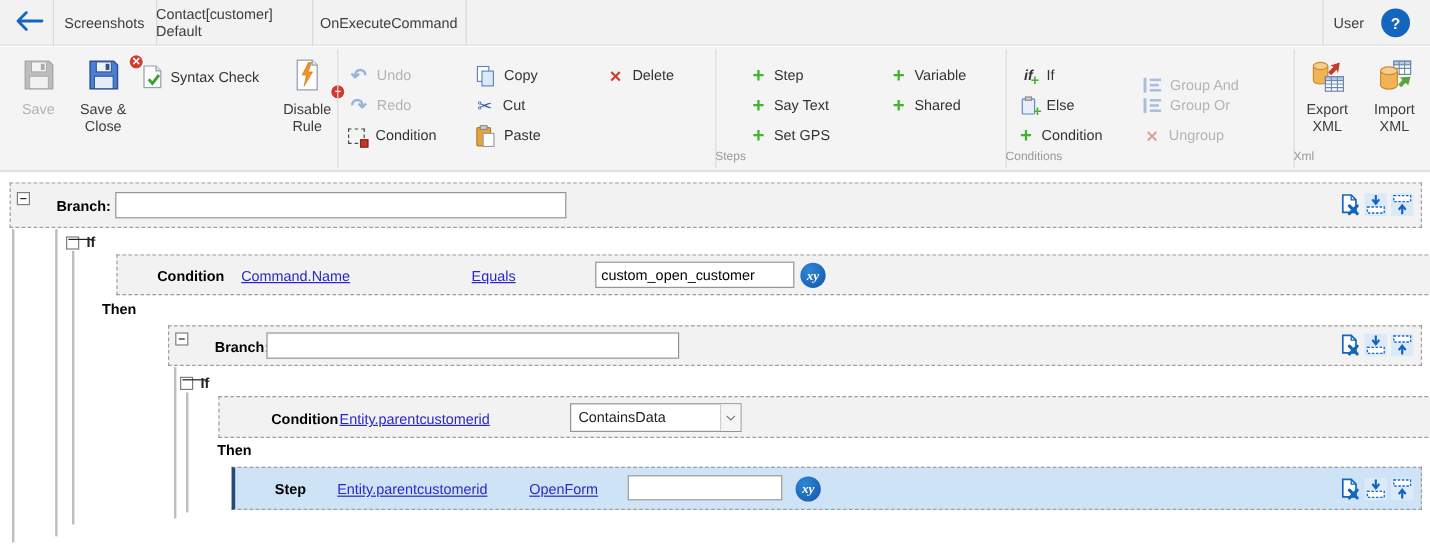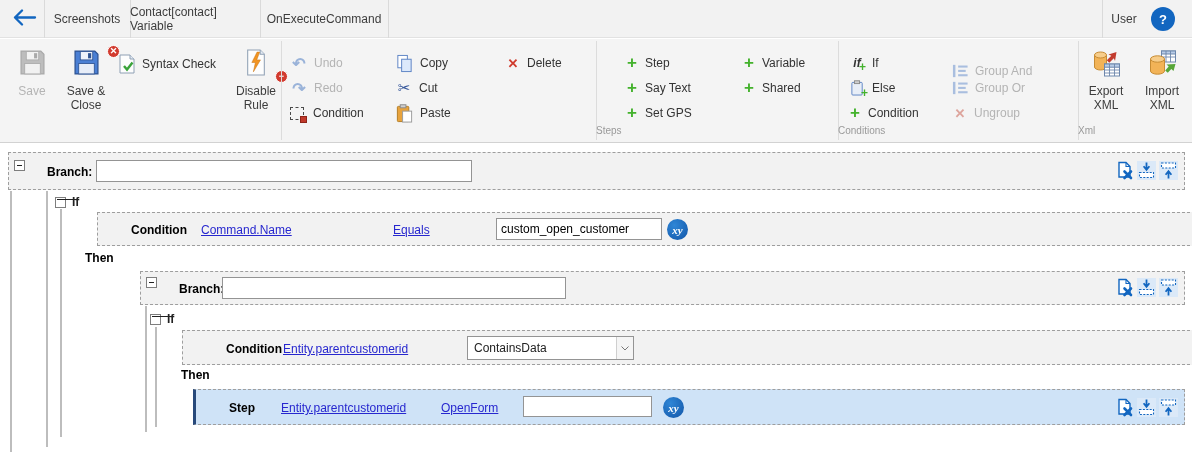--- a/index.html
+++ b/index.html
@@ -90,21 +90,21 @@
     <svg width="24" height="17" viewBox="0 0 24 17">
       <path d="M2 8.5 h20 M9 1.5 L2 8.5 l7 7" stroke="#1266c0" stroke-width="2.3" fill="none" stroke-linecap="round" stroke-linejoin="round"></path>
     </svg>
   </button>
   <div class="tb-div" style="left:44px"></div>
   <div class="tab" style="left:44px;width:86px">
     <span>Screenshots</span>
   </div>
   <div class="tb-div" style="left:130px"></div>
   <div class="tab" style="left:130px;width:130px">
-    <span>Contact[contact] Variable</span>
+    <span>Contact[customer] Default</span>
   </div>
   <div class="tb-div" style="left:260px"></div>
   <div class="tab" style="left:260px;width:128px">
     <span>OnExecuteCommand</span>
   </div>
   <div class="tb-div" style="left:388px"></div>
   <div class="tb-div" style="left:1102px"></div>
   <div class="tab" style="left:1102px;width:44px">
     <span>User</span>
   </div>
@@ -386,21 +386,21 @@
 </div>
 
 <div class="nodelbl" style="left:150px;top:312px">
   <span class="collapse"></span>
   <b>If</b>
 </div>
 
 <div class="rrow" style="left:182px;top:330px;width:1018px;height:35px">
   <span class="blabel" style="left:28px;top:11px">Condition</span>
   <a class="link" style="left:100px;top:11px">Entity.parentcustomerid</a>
-  <div class="dd" style="left:284px;top:5px;width:167px;height:24px">
+  <div class="dd" style="left:292px;top:5px;width:143px;height:24px">
     <span class="ddtxt">ContainsData</span>
     <span class="ddbtn">
       <svg width="8" height="5" viewBox="0 0 8 5">
           <path d="M0.5 0.5 L4 4 L7.5 0.5" stroke="#777" fill="none"></path>
         </svg>
     </span>
   </div>
 </div>
 
 <div class="blabel" style="left:166px;top:368px">Then</div>

